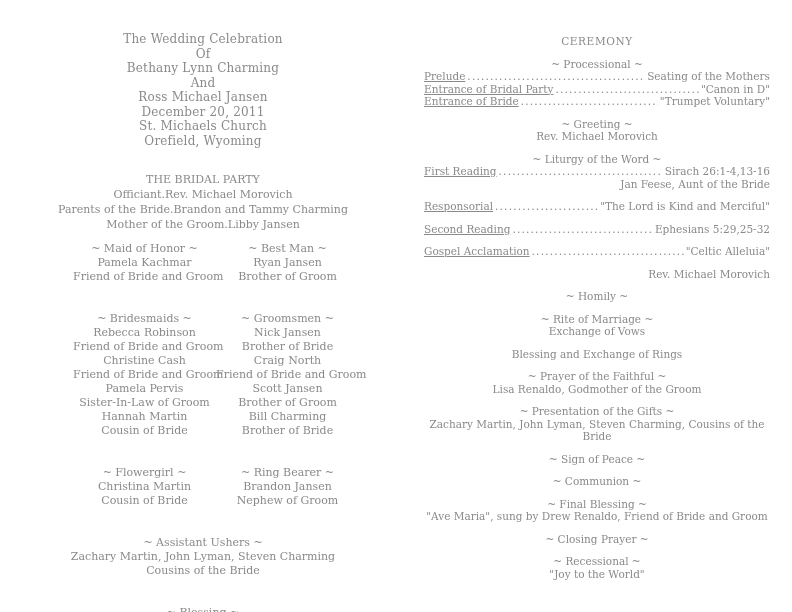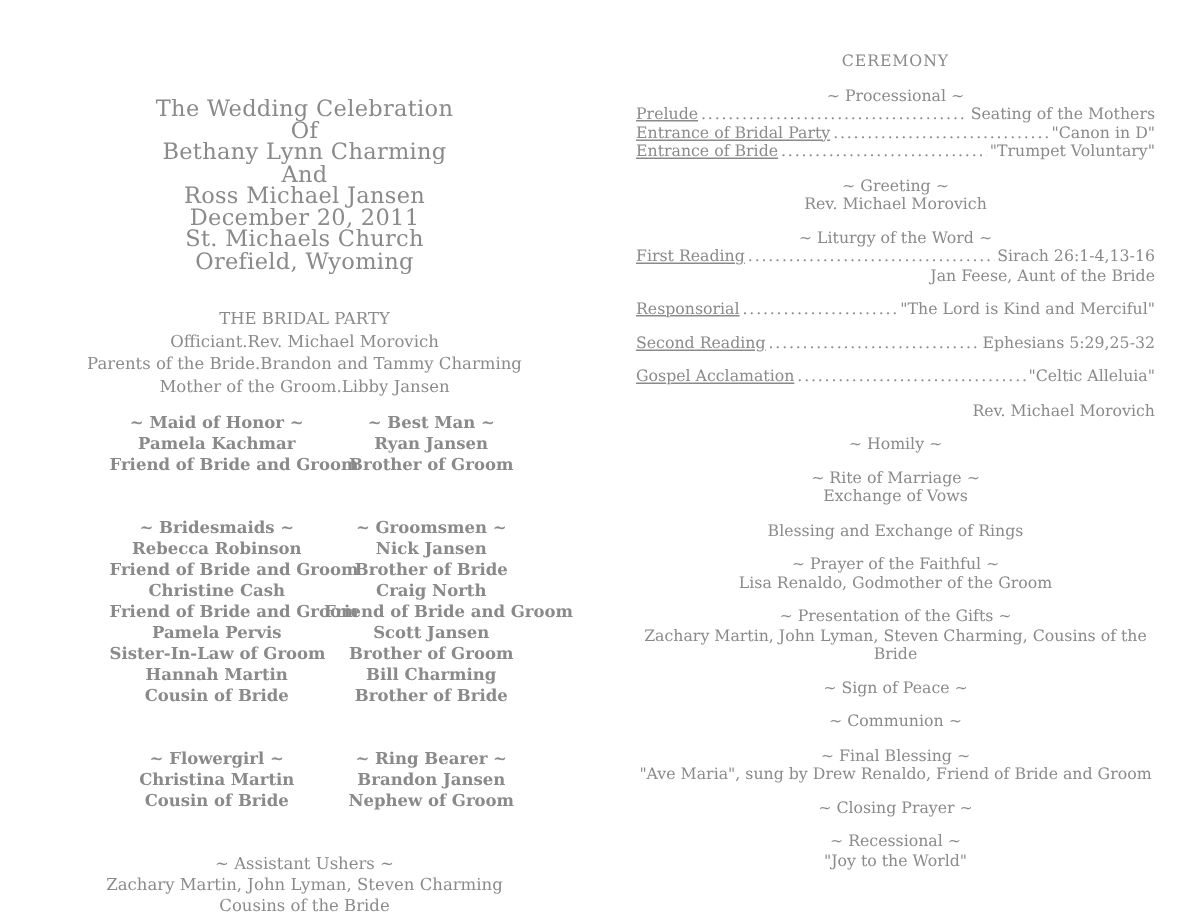--- a/index.html
+++ b/index.html
@@ -10,24 +10,24 @@
     color:#8a8a8a;
     -webkit-font-smoothing:antialiased;
   }
   .page{position:relative;width:792px;height:612px;background:#ffffff;}
 
   
   .left-panel{
     position:absolute;left:40px;top:32px;width:326px;
     text-align:center;font-size:11px;line-height:14px;
   }
-  .title-block{font-size:15px;line-height:14.5px;letter-spacing:.2px;margin-top:33px;}
+  .title-block{font-size:12px;line-height:14.5px;letter-spacing:.2px;}
   .bridal-block{margin-top:24px;line-height:15px;}
   .pairs{margin-left:33px;width:286px;display:grid;grid-template-columns:143px 143px;}
-  .pairs .pcol{text-align:center;white-space:nowrap;font-weight:bold;}
+  .pairs .pcol{text-align:center;white-space:nowrap;}
   .gap10{margin-top:10px;}
   .gap14{margin-top:28px;}
 
   
   .right-panel{
     position:absolute;left:424px;top:28px;width:346px;
     font-size:10.5px;line-height:12.5px;text-align:center;
   }
   .ceremony-title{margin-top:7px;letter-spacing:.6px;}
   .g{margin-top:10px;}

